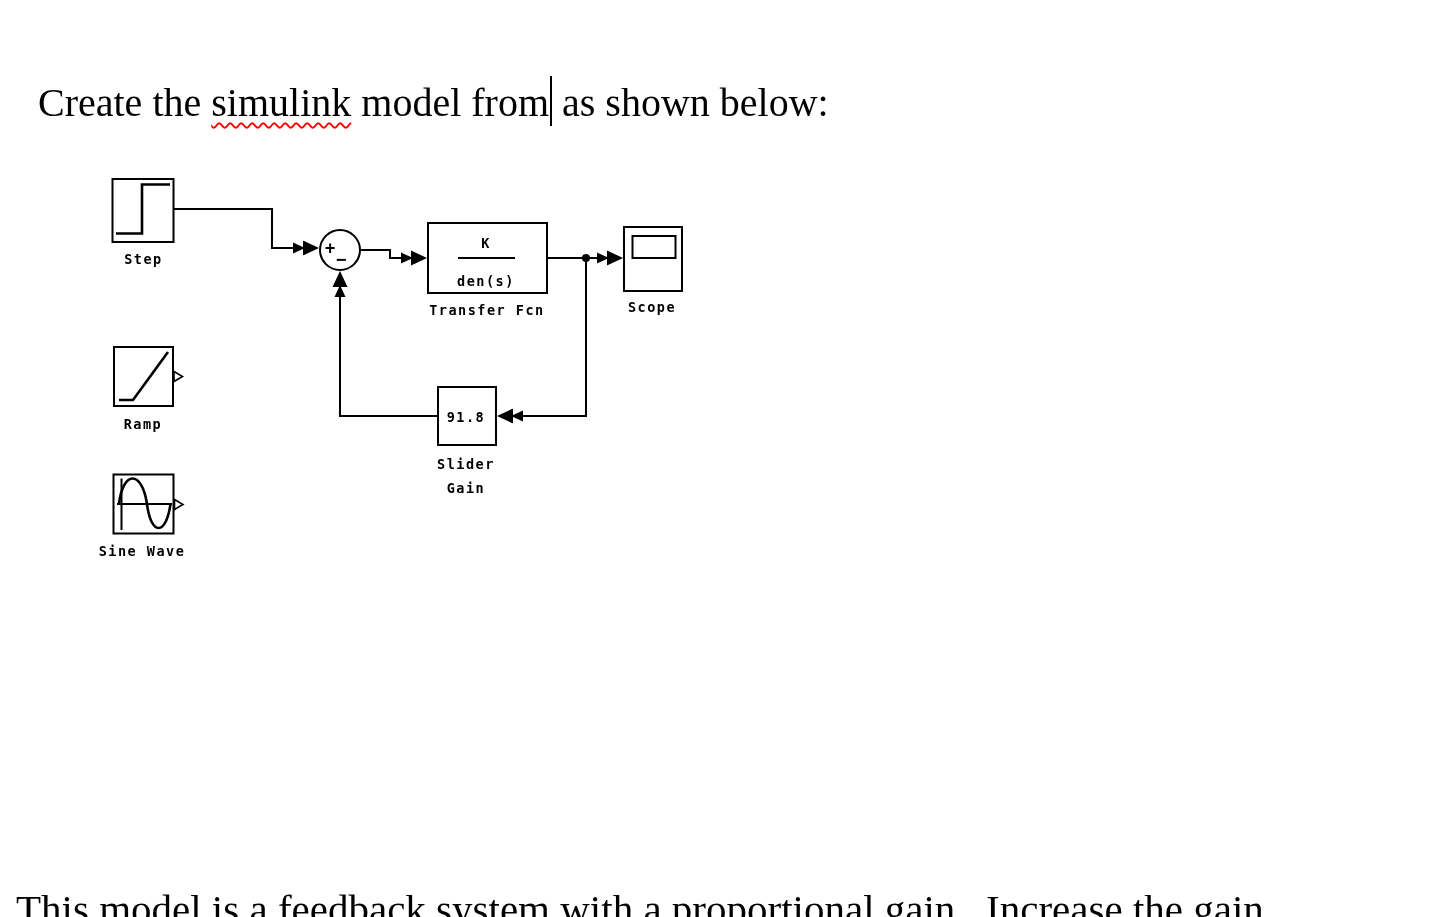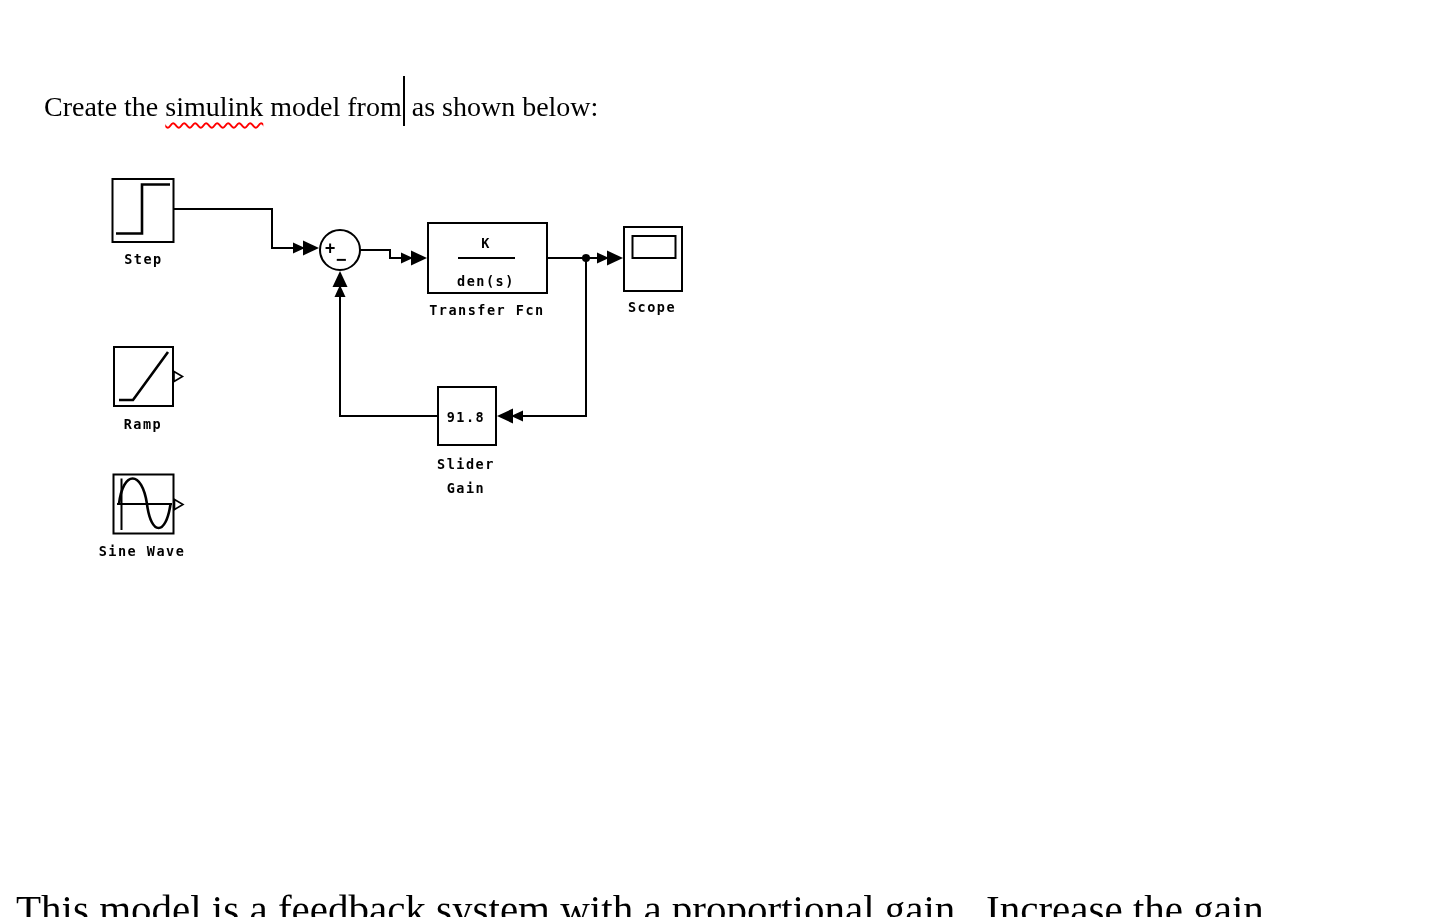--- a/index.html
+++ b/index.html
@@ -6,22 +6,22 @@
   body {
     width: 1453px; height: 917px;
     background: #ffffff;
     position: relative;
     overflow: hidden;
     font-family: "Liberation Serif", serif;
     color: #000000;
   }
   .heading {
     position: absolute;
-    left: 30px; top: 22px;
-    font-size: 28px;
+    left: 18px; top: 22px;
+    font-size: 40px;
     line-height: 54px;
     white-space: pre;
   }
   .misspelled {
     text-decoration: underline;
     text-decoration-style: wavy;
     text-decoration-color: #ff0000;
     text-decoration-thickness: 2px;
     text-underline-offset: 6px;
   }

